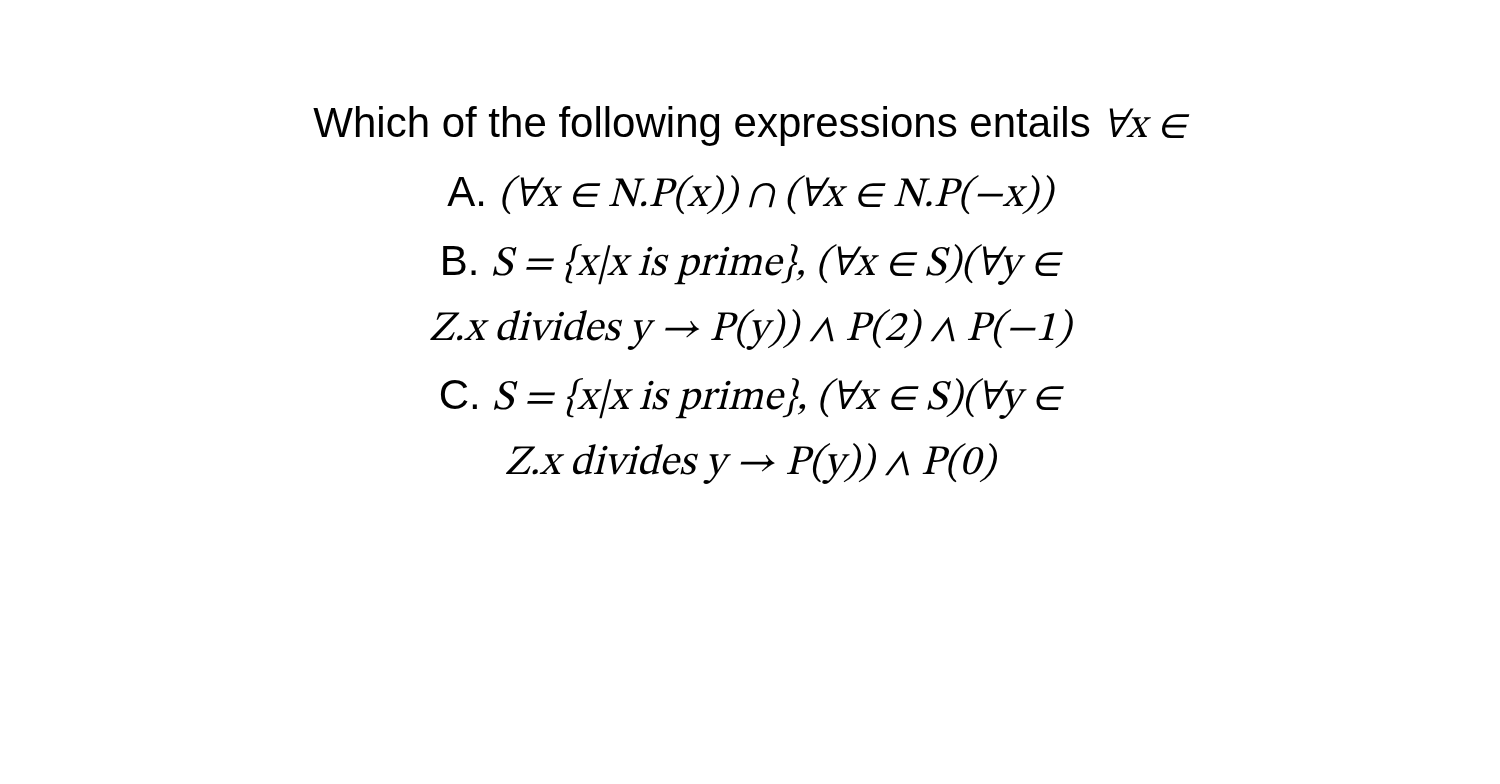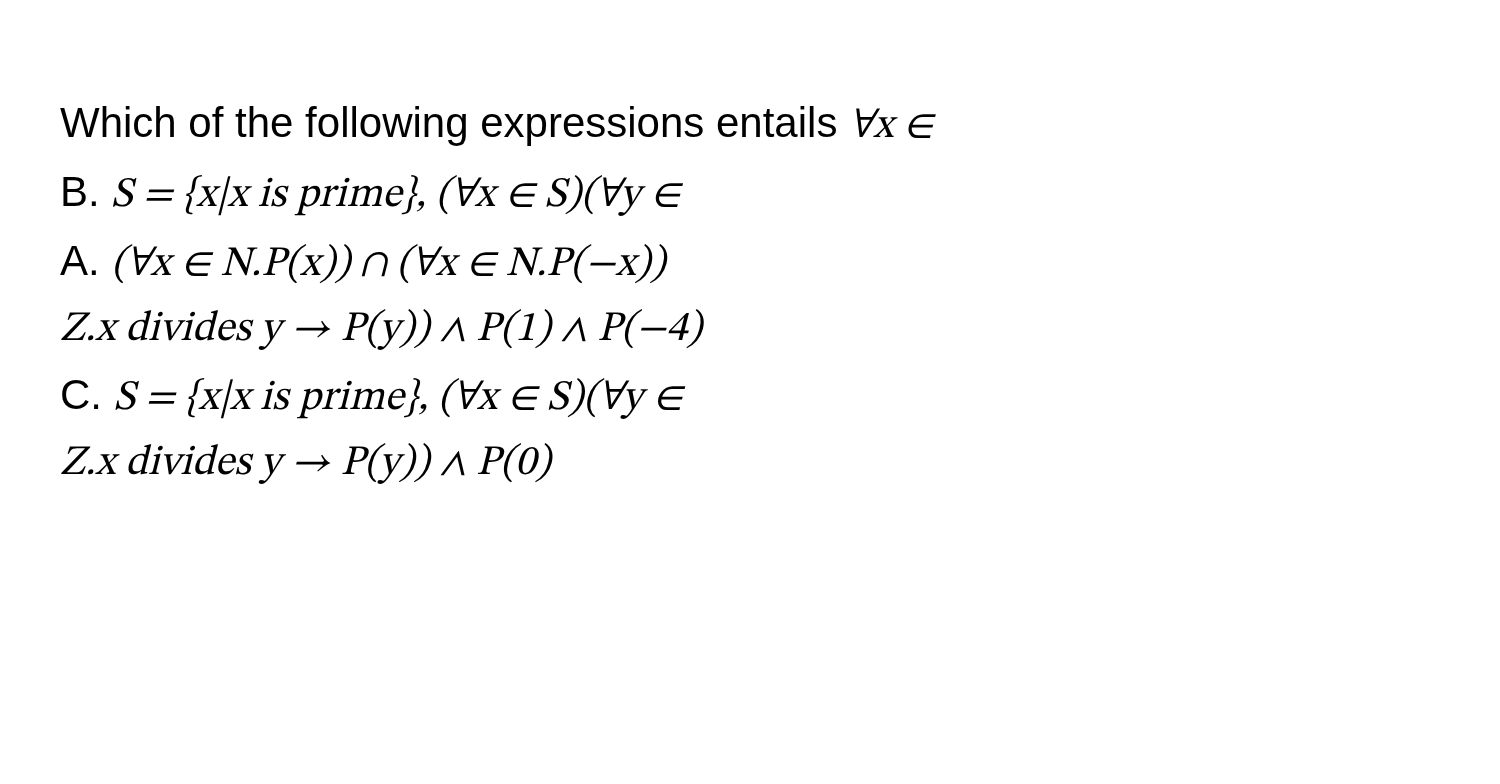--- a/index.html
+++ b/index.html
@@ -7,20 +7,21 @@
       padding: 0;
       width: 1500px;
       height: 784px;
       background: #ffffff;
       font-family: Arial, Helvetica, sans-serif;
       overflow: hidden;
     }
     .container {
       padding: 90px 60px 0 60px;
       line-height: 1.55;
+      text-align: center;
     }
     .line {
       white-space: nowrap;
       margin: 0;
     }
     .prose {
       font-size: 42px;
       color: #000;
     }
     .math {
@@ -37,30 +38,30 @@
 
 <div class="container">
 
   <p class="line">
     <span class="prose">Which of the following expressions entails </span>
     <span class="math italic">∀x ∈</span>
   </p>
 
 
   <p class="line">
+    <span class="prose">A. </span>
+    <span class="math italic">(∀x ∈ N.P(x)) ∩ (∀x ∈ N.P(−x))</span>
+  </p>
+
+  <p class="line">
     <span class="prose">B. </span>
     <span class="math italic">S = {x|x is prime}, (∀x ∈ S)(∀y ∈</span>
   </p>
-
   <p class="line">
-    <span class="prose">A. </span>
-    <span class="math italic">(∀x ∈ N.P(x)) ∩ (∀x ∈ N.P(−x))</span>
-  </p>
-  <p class="line">
-    <span class="math italic">Z.x divides y → P(y)) ∧ P(1) ∧ P(−4)</span>
+    <span class="math italic">Z.x divides y → P(y)) ∧ P(2) ∧ P(−1)</span>
   </p>
 
   <p class="line">
     <span class="prose">C. </span>
     <span class="math italic">S = {x|x is prime}, (∀x ∈ S)(∀y ∈</span>
   </p>
   <p class="line">
     <span class="math italic">Z.x divides y → P(y)) ∧ P(0)</span>
   </p>
 

